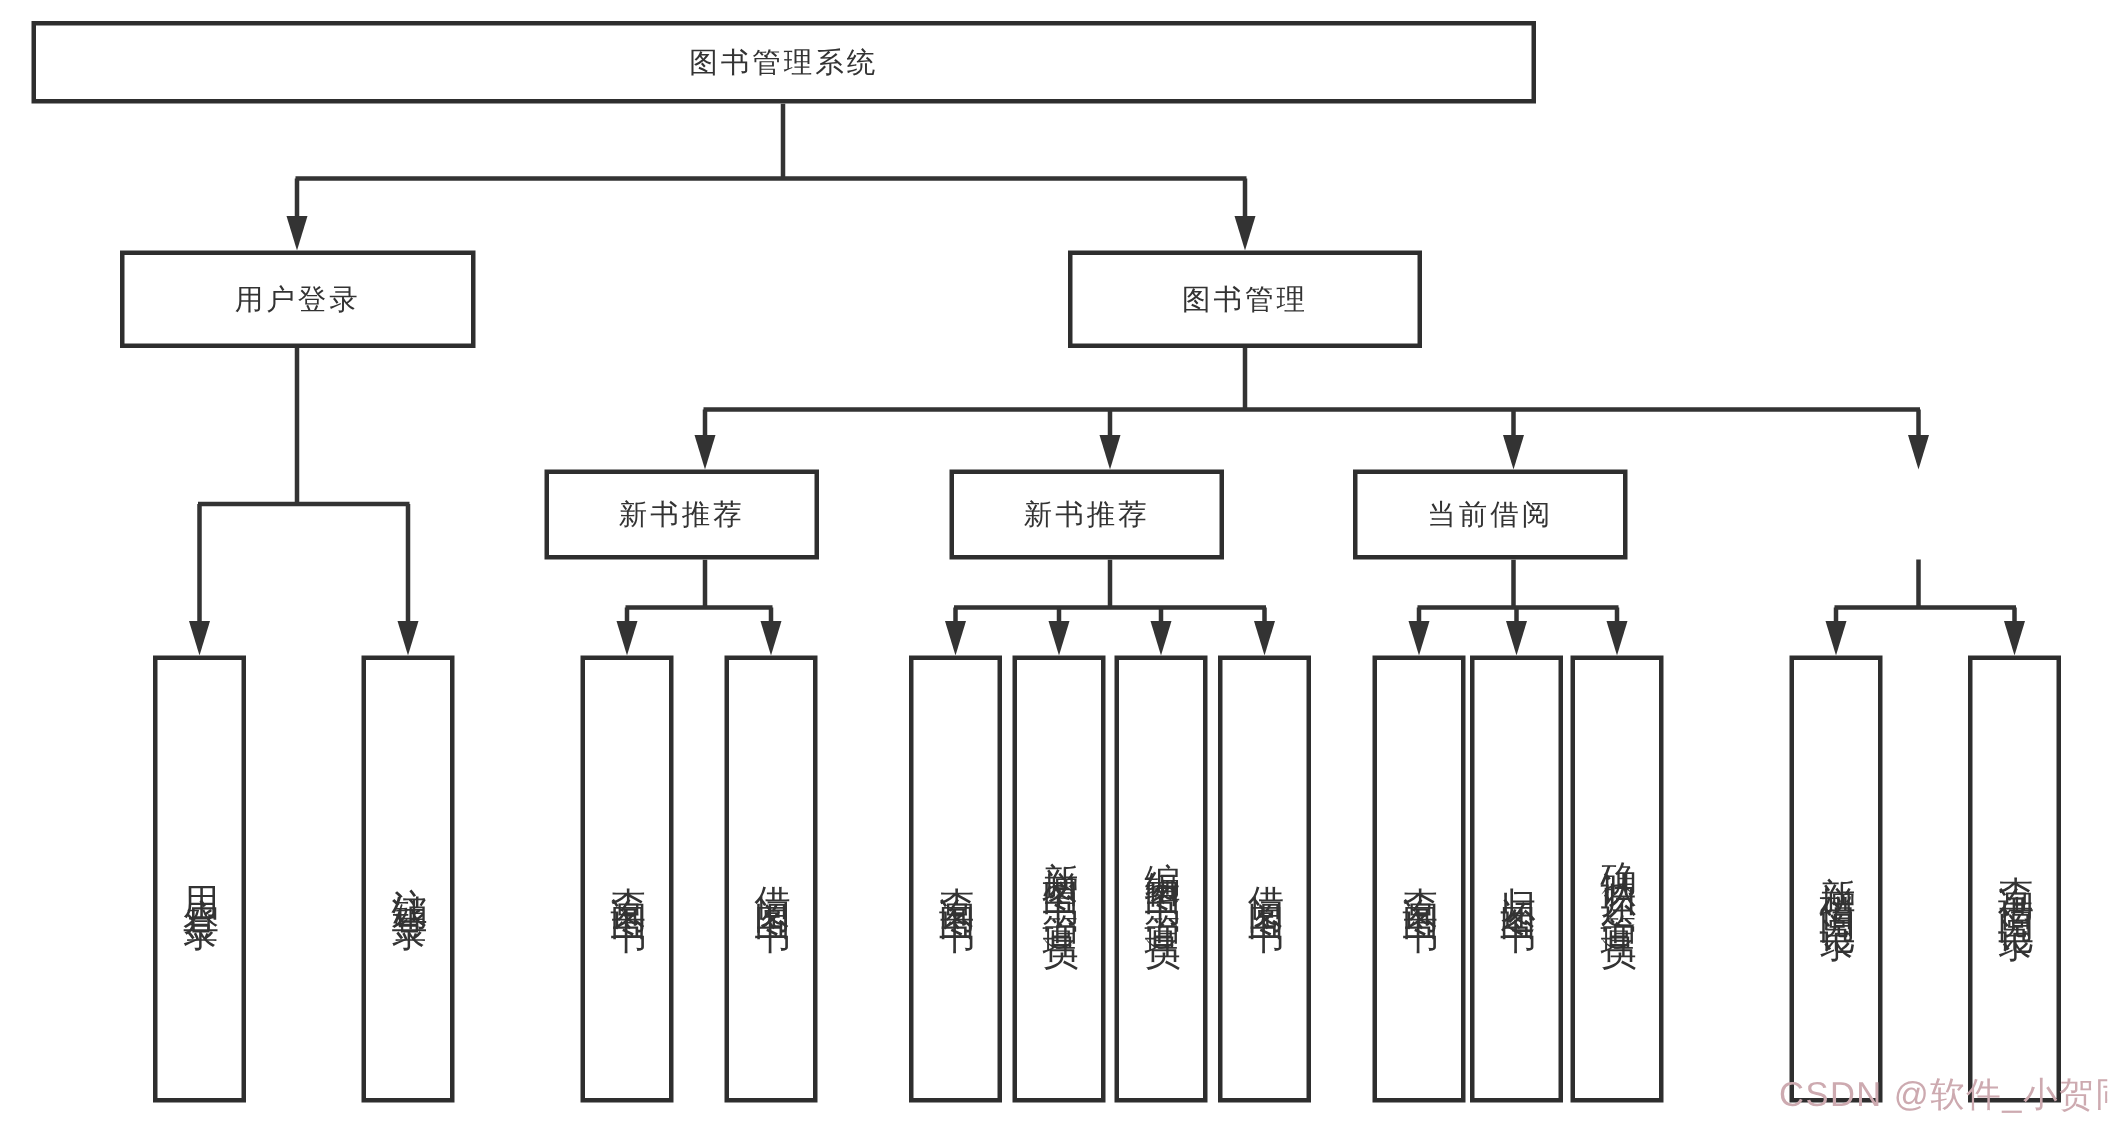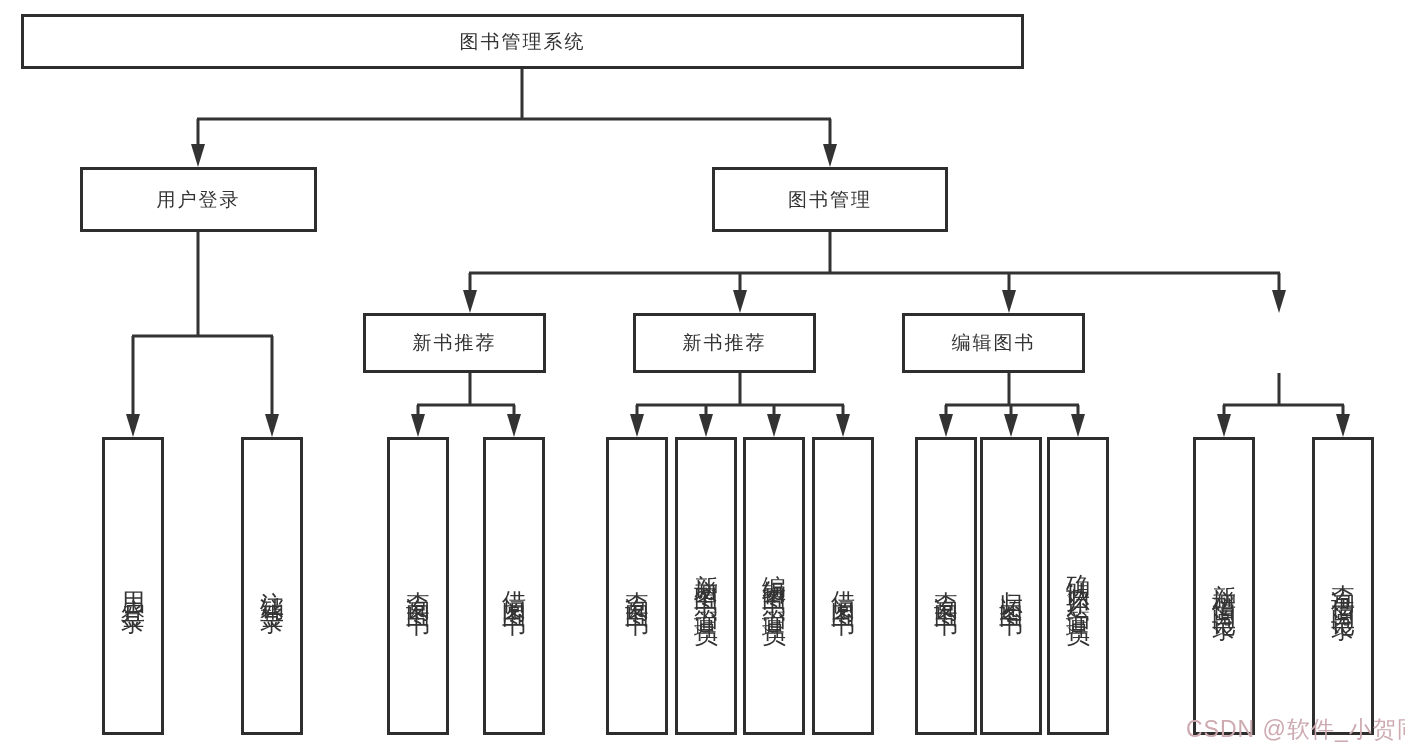--- a/index.html
+++ b/index.html
@@ -133,21 +133,21 @@
     <span>图书管理</span>
   </div>
 
   <div class="node hnode lvl3" style="left:363px;">
     <span>新书推荐</span>
   </div>
   <div class="node hnode lvl3" style="left:633px;">
     <span>新书推荐</span>
   </div>
   <div class="node hnode lvl3" style="left:902px;">
-    <span>编辑图书</span>
+    <span>当前借阅</span>
   </div>
 
   <div class="node vnode" style="left:102px;">
     <span class="vtext">用户登录</span>
   </div>
   <div class="node vnode" style="left:241px;">
     <span class="vtext">注销登录</span>
   </div>
 
   <div class="node vnode" style="left:387px;">

